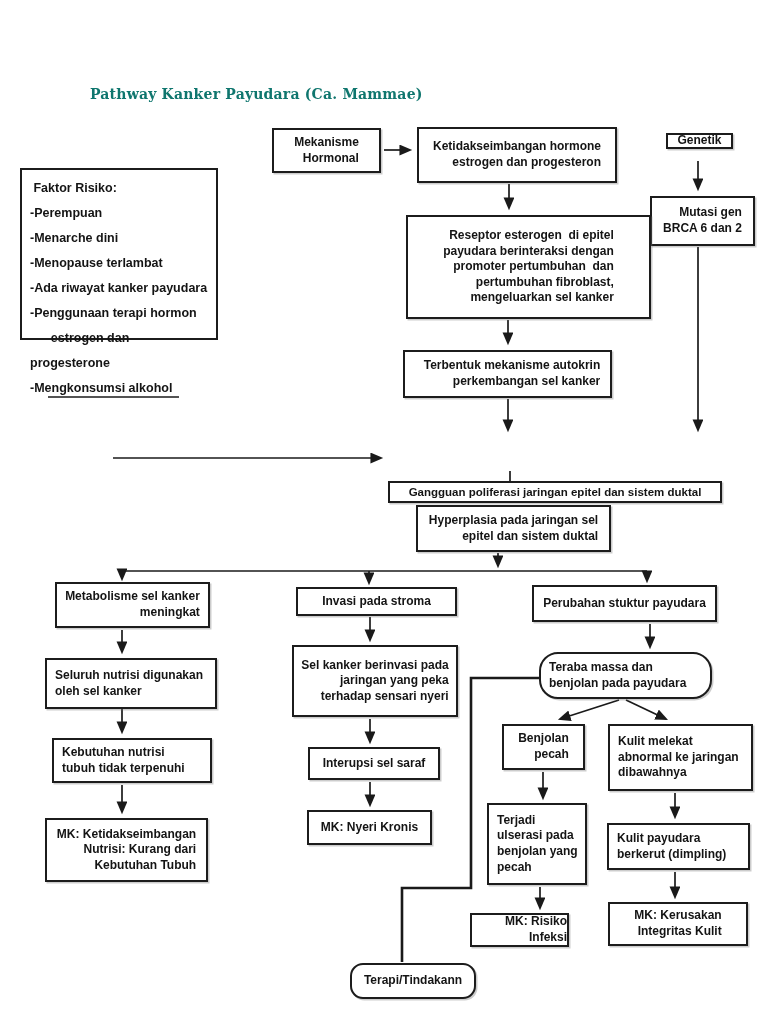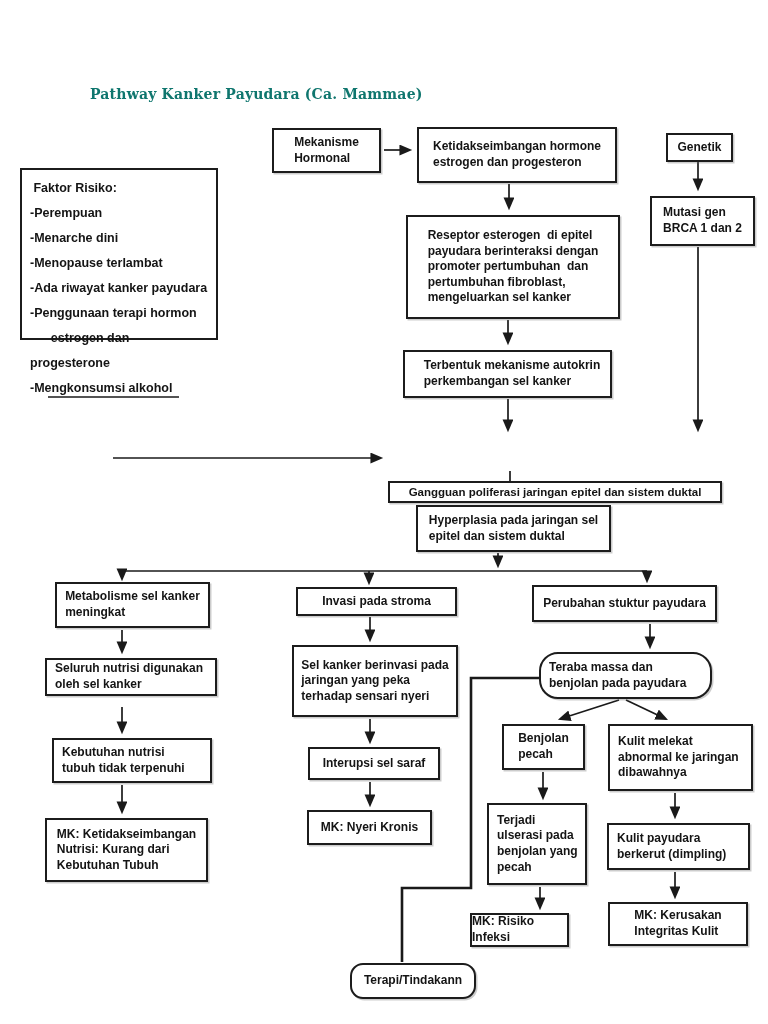--- a/index.html
+++ b/index.html
@@ -3,21 +3,21 @@
 <meta charset="utf-8">
 <style>
   html,body{margin:0;padding:0;}
   body{background:#ffffff;width:768px;height:1024px;position:relative;
        font-family:"Liberation Sans",sans-serif;}
   .page{position:absolute;left:0;top:0;width:768px;height:1024px;background:#fff;overflow:hidden;}
   .title{position:absolute;left:90px;top:86px;font-family:"DejaVu Serif",serif;
          font-weight:bold;font-size:14px;color:#0f766e;letter-spacing:.2px;}
   .connectors{position:absolute;left:0;top:0;width:768px;height:1024px;pointer-events:none;}
   .box{position:absolute;border:2px solid #1c1c1c;background:#fff;color:#141414;
-       display:flex;align-items:center;justify-content:center;text-align:left;
+       display:flex;align-items:center;justify-content:center;text-align:right;
        font-weight:bold;font-size:12px;line-height:1.3;box-sizing:border-box;
        box-shadow:1.5px 1.5px 0 rgba(110,110,110,.35);}
   .box span{white-space:pre-wrap;}
   .box.left{justify-content:flex-start;text-align:left;padding-left:8px;padding-right:4px;}
   .box.small{font-size:11.5px;}
   .box.list{align-items:flex-start;justify-content:flex-start;text-align:left;
             padding:6px 6px 0 8px;line-height:25px;font-size:12.5px;box-shadow:none;}
 </style>
 </head>
 <body>
@@ -78,30 +78,30 @@
   <div class="box" style="left:272px;top:128px;width:109px;height:45px;">
     <span>Mekanisme
 Hormonal</span>
   </div>
 
   <div class="box" style="left:417px;top:127px;width:200px;height:56px;">
     <span>Ketidakseimbangan hormone
 estrogen dan progesteron</span>
   </div>
 
-  <div class="box" style="left:666px;top:133px;width:67px;height:29px;">
+  <div class="box" style="left:666px;top:133px;width:67px;height:16px;">
     <span>Genetik</span>
   </div>
 
   <div class="box" style="left:650px;top:196px;width:105px;height:50px;">
     <span>Mutasi gen
-BRCA 1 dan 2</span>
-  </div>
-
-  <div class="box" style="left:406px;top:215px;width:214px;height:104px;">
+BRCA 6 dan 2</span>
+  </div>
+
+  <div class="box" style="left:406px;top:215px;width:245px;height:104px;">
     <span>Reseptor esterogen  di epitel
 payudara berinteraksi dengan
 promoter pertumbuhan  dan
 pertumbuhan fibroblast,
 mengeluarkan sel kanker</span>
   </div>
 
   <div class="box" style="left:403px;top:350px;width:209px;height:48px;padding-left:9px;">
     <span>Terbentuk mekanisme autokrin
 perkembangan sel kanker</span>
@@ -122,21 +122,21 @@
   </div>
 
   <div class="box" style="left:532px;top:585px;width:185px;height:37px;">
     <span>Perubahan stuktur payudara</span>
   </div>
 
   <div class="box" style="left:296px;top:587px;width:161px;height:29px;">
     <span>Invasi pada stroma</span>
   </div>
 
-  <div class="box left" style="left:45px;top:658px;width:172px;height:38px;">
+  <div class="box left" style="left:45px;top:658px;width:172px;height:51px;">
     <span>Seluruh nutrisi digunakan
 oleh sel kanker</span>
   </div>
 
   <div class="box left" style="left:52px;top:738px;width:160px;height:45px;">
     <span>Kebutuhan nutrisi
 tubuh tidak terpenuhi</span>
   </div>
 
   <div class="box" style="left:45px;top:818px;width:163px;height:64px;">

